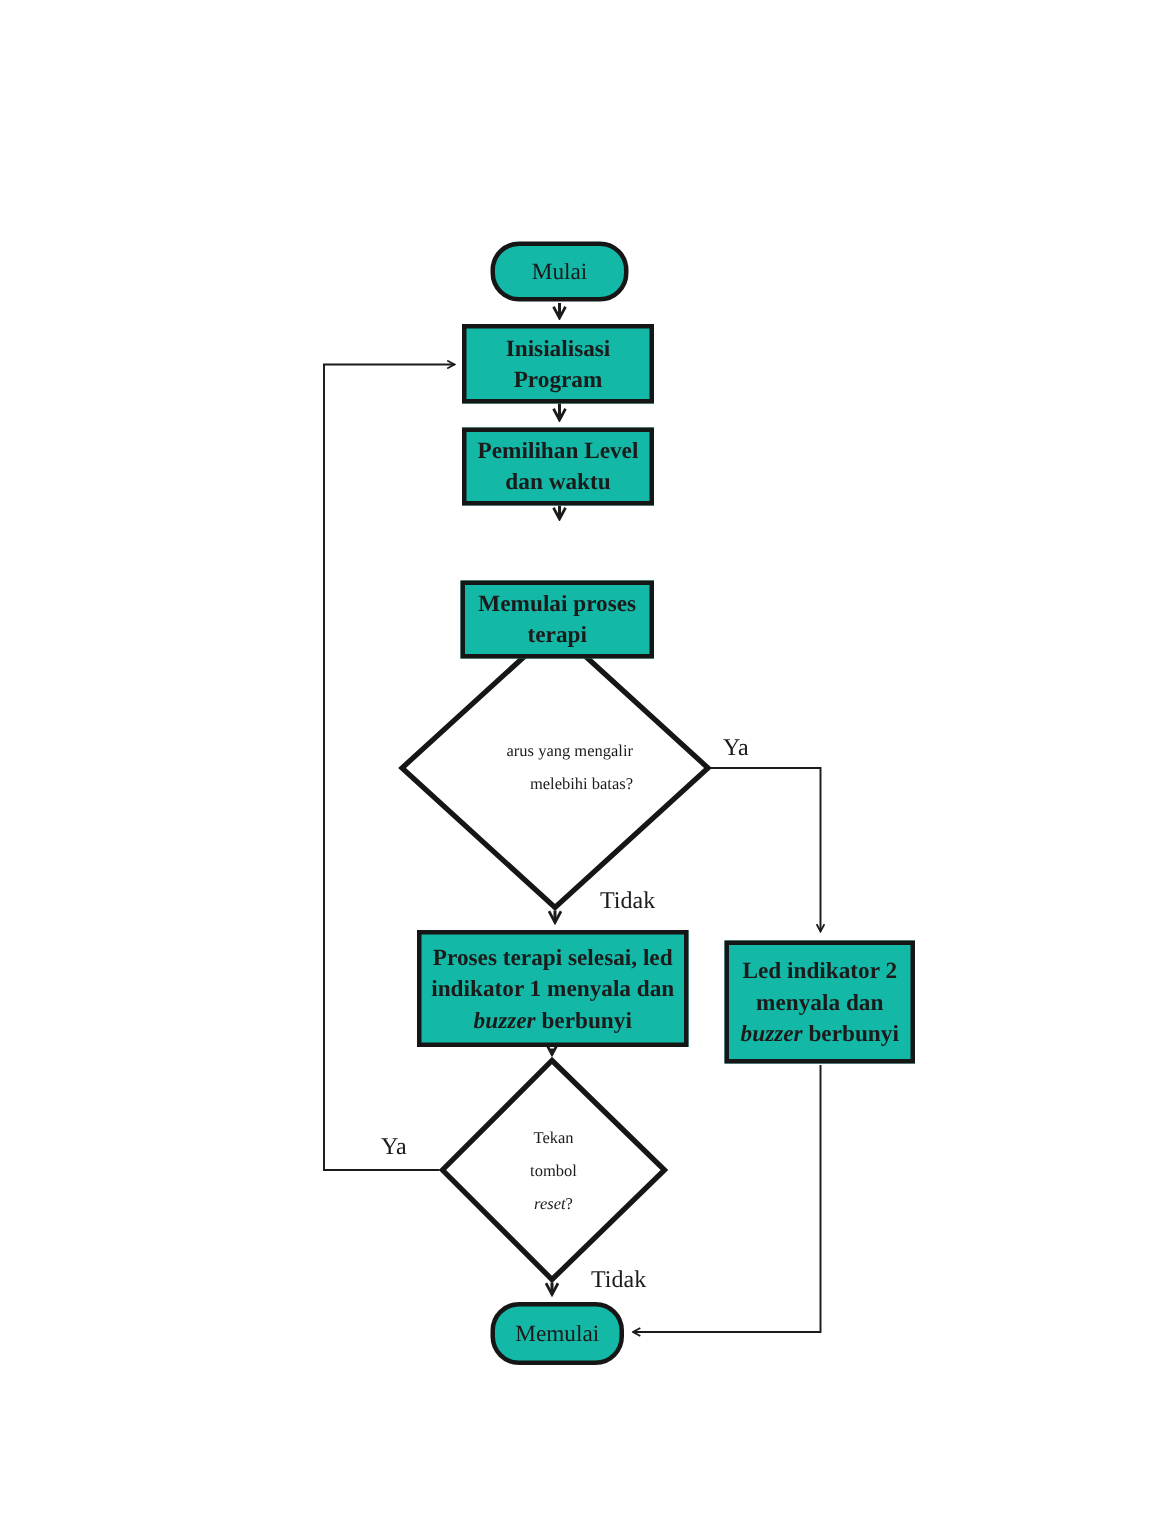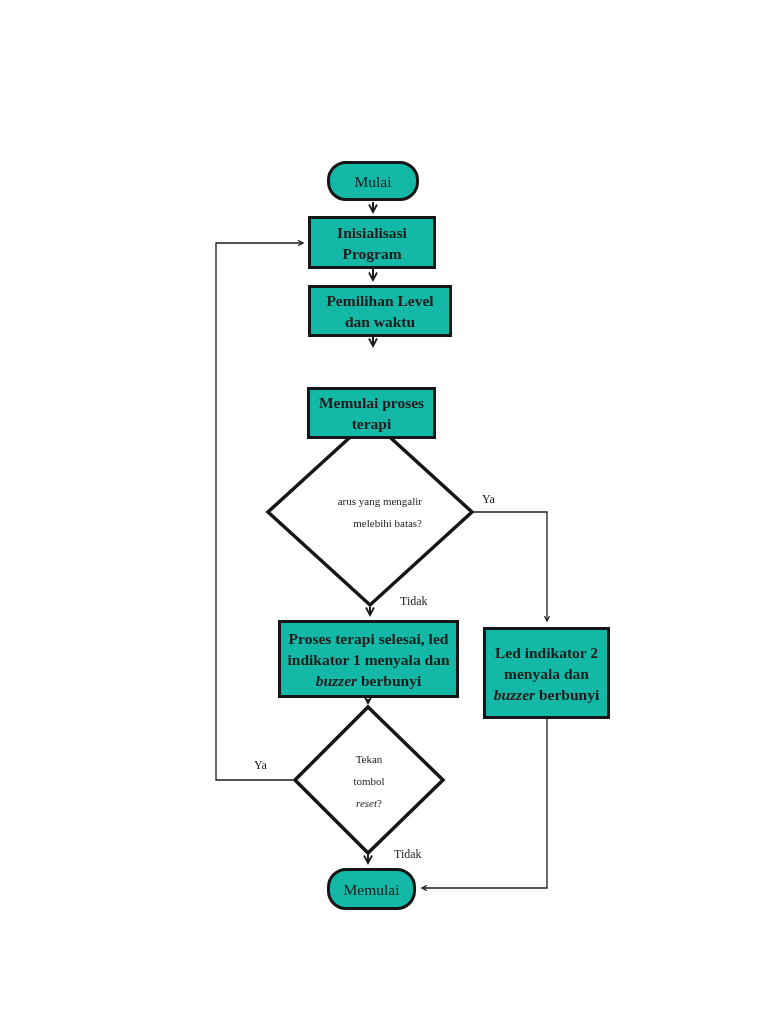--- a/index.html
+++ b/index.html
@@ -48,21 +48,21 @@
     flex-direction: column;
     align-items: center;
     justify-content: center;
     text-align: right;
     font-size: 11px;
     line-height: 22px;
     background: transparent;
   }
   .edge-label {
     position: absolute;
-    font-size: 12px;
+    font-size: 16px;
     line-height: 18px;
     white-space: nowrap;
   }
   .process p, .process span, .process i { margin: 0; font-weight: bold; }
   .inner-text { padding: 0 2px; }
 </style>
 </head>
 <body>
 
 <div class="page">
@@ -100,39 +100,39 @@
   </svg>
 
   <div class="node terminal" style="left:327px; top:161px; width:92px; height:40px;">
     <span>Mulai</span>
   </div>
 
   <div class="node process" style="left:308px; top:216px; width:128px; height:53px;">
     <span class="inner-text">Inisialisasi Program</span>
   </div>
 
-  <div class="node process" style="left:308px; top:285px; width:144px; height:52px;align-items:center;">
+  <div class="node process" style="left:308px; top:285px; width:128px; height:52px;align-items:center;">
     <span class="inner-text">Pemilihan Level dan waktu</span>
   </div>
 
   <div class="node process" style="left:307px; top:351px; width:129px; height:52px;margin-top:36px;">
     <span class="inner-text">Memulai proses terapi</span>
   </div>
 
   <div class="diamond-text" style="left:318px; top:464px; width:104px; height:96px;">arus yang mengalir melebihi batas?</div>
 
   <div class="node process" style="left:278px; top:620px; width:181px; height:78px;">
     <p class="inner-text">
       <span>Proses terapi selesai, led indikator 1 menyala dan</span>
       <i>buzzer</i>
       <span>berbunyi</span>
     </p>
   </div>
 
-  <div class="node process" style="left:483px; top:627px; width:127px; height:92px;">
+  <div class="node process" style="left:483px; top:627px; width:127px; height:82px;">
     <p class="inner-text">
       <span>Led indikator 2 menyala dan</span>
       <i>buzzer</i>
       <span>berbunyi</span>
     </p>
   </div>
 
   <div class="diamond-text" style="left:319px; top:747px; width:100px; height:68px;">
     <div>Tekan</div>
     <div>tombol</div>

